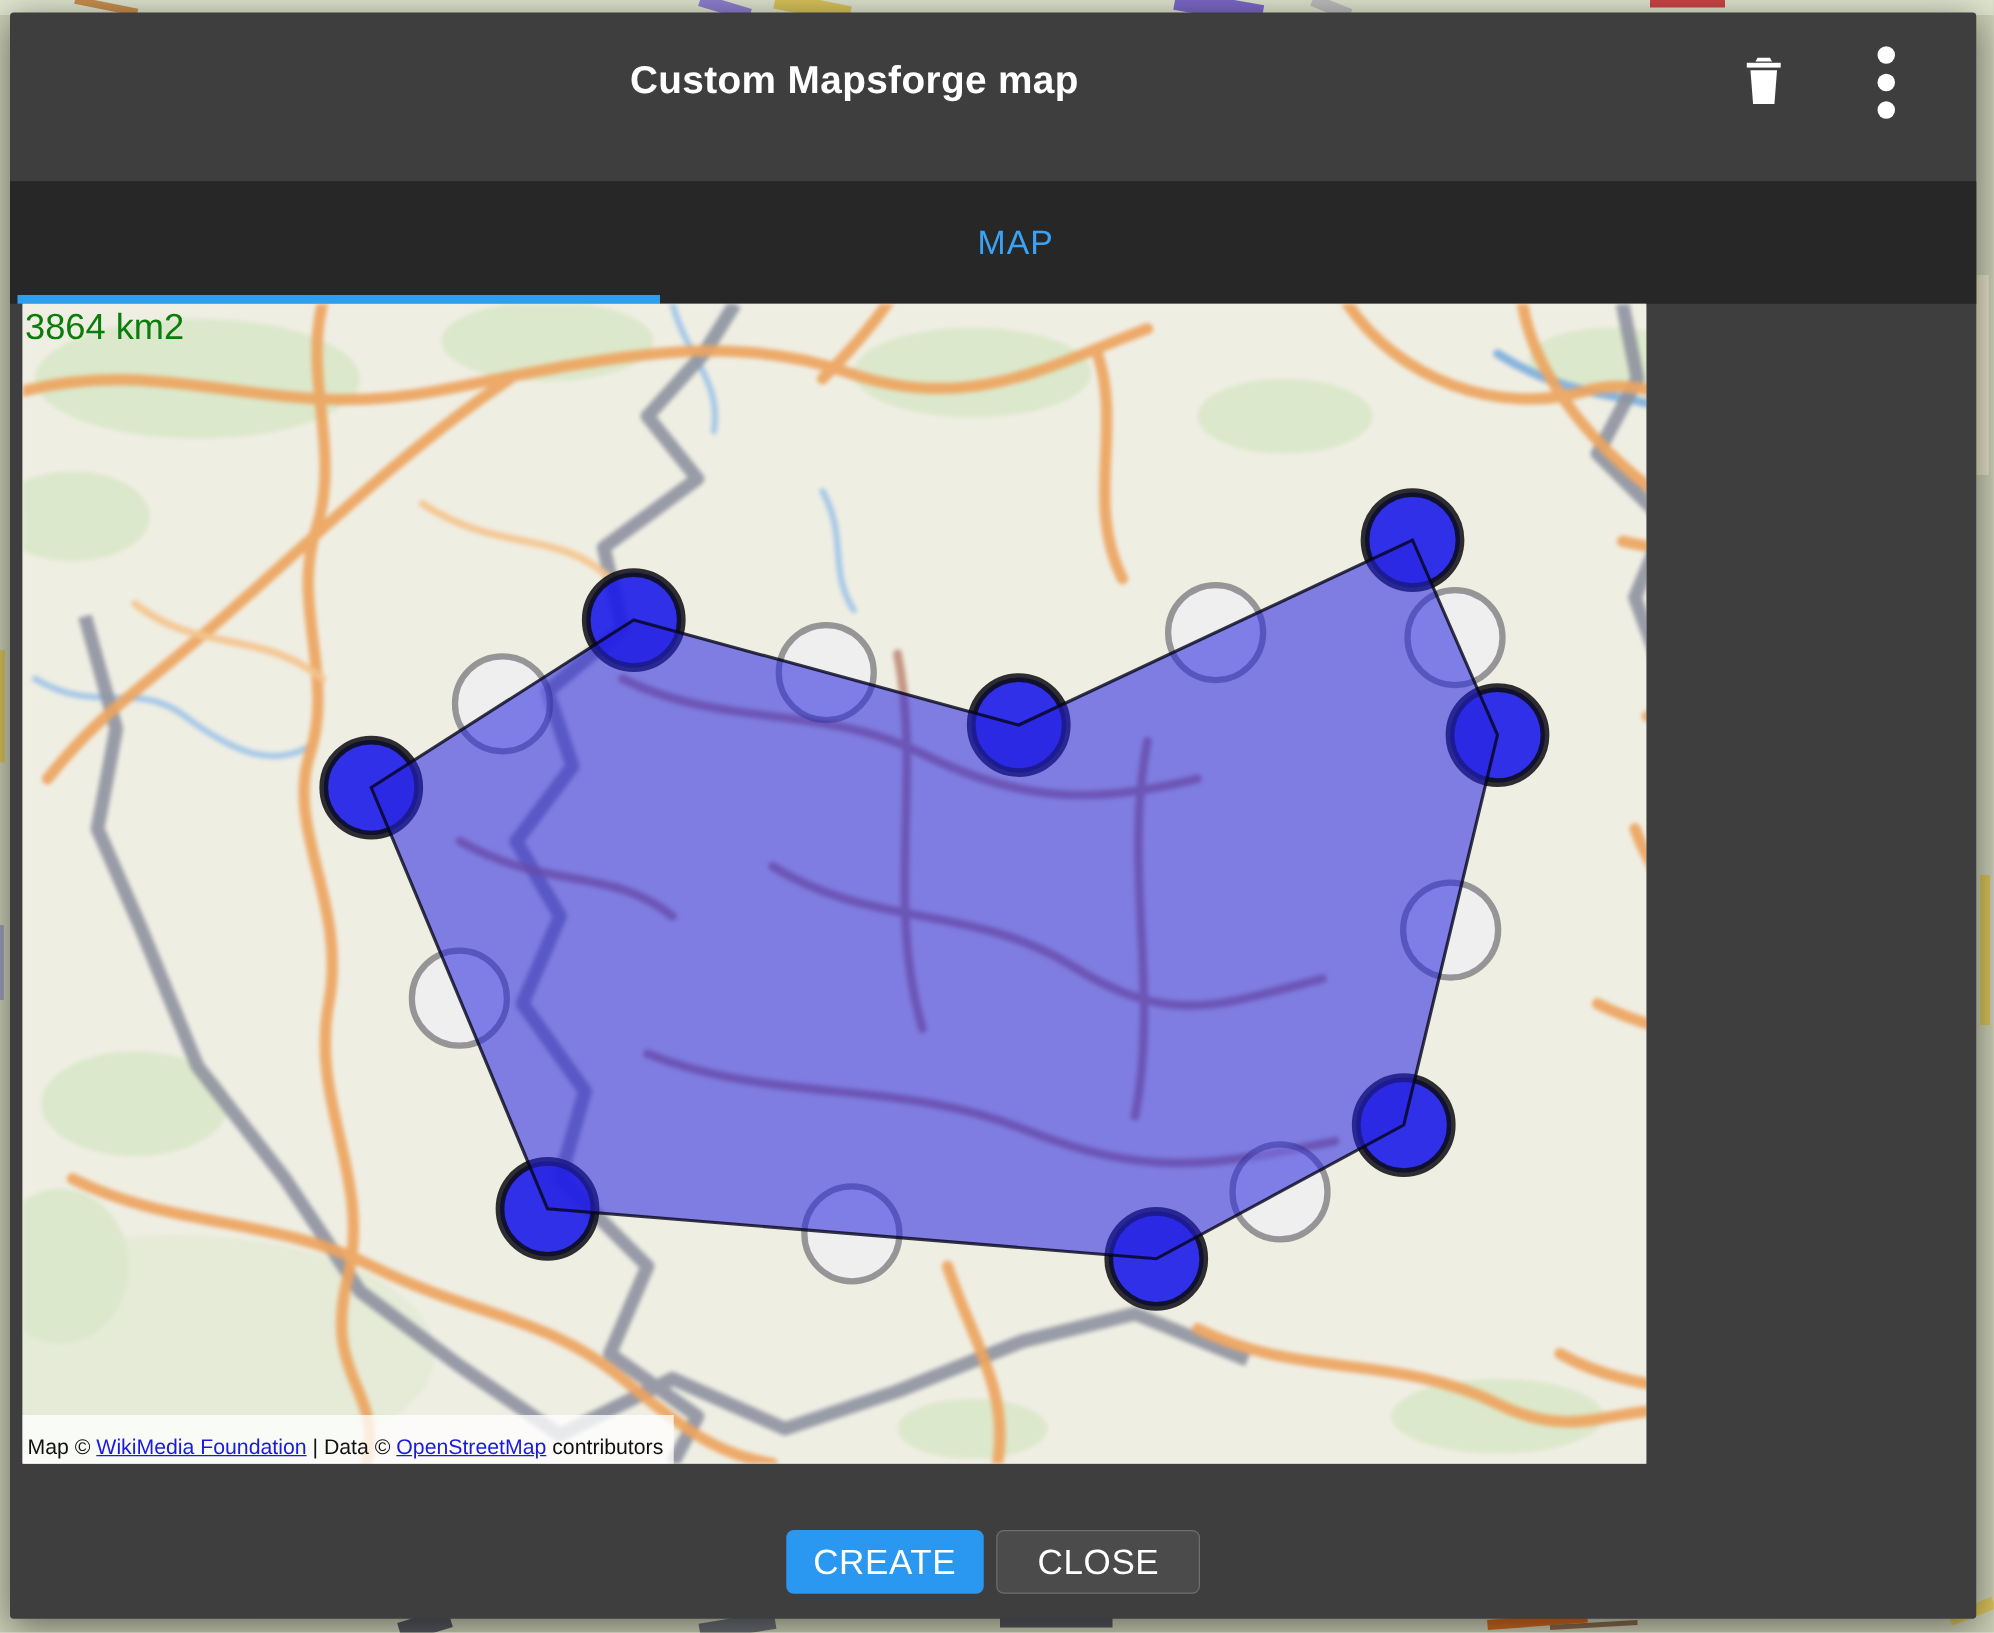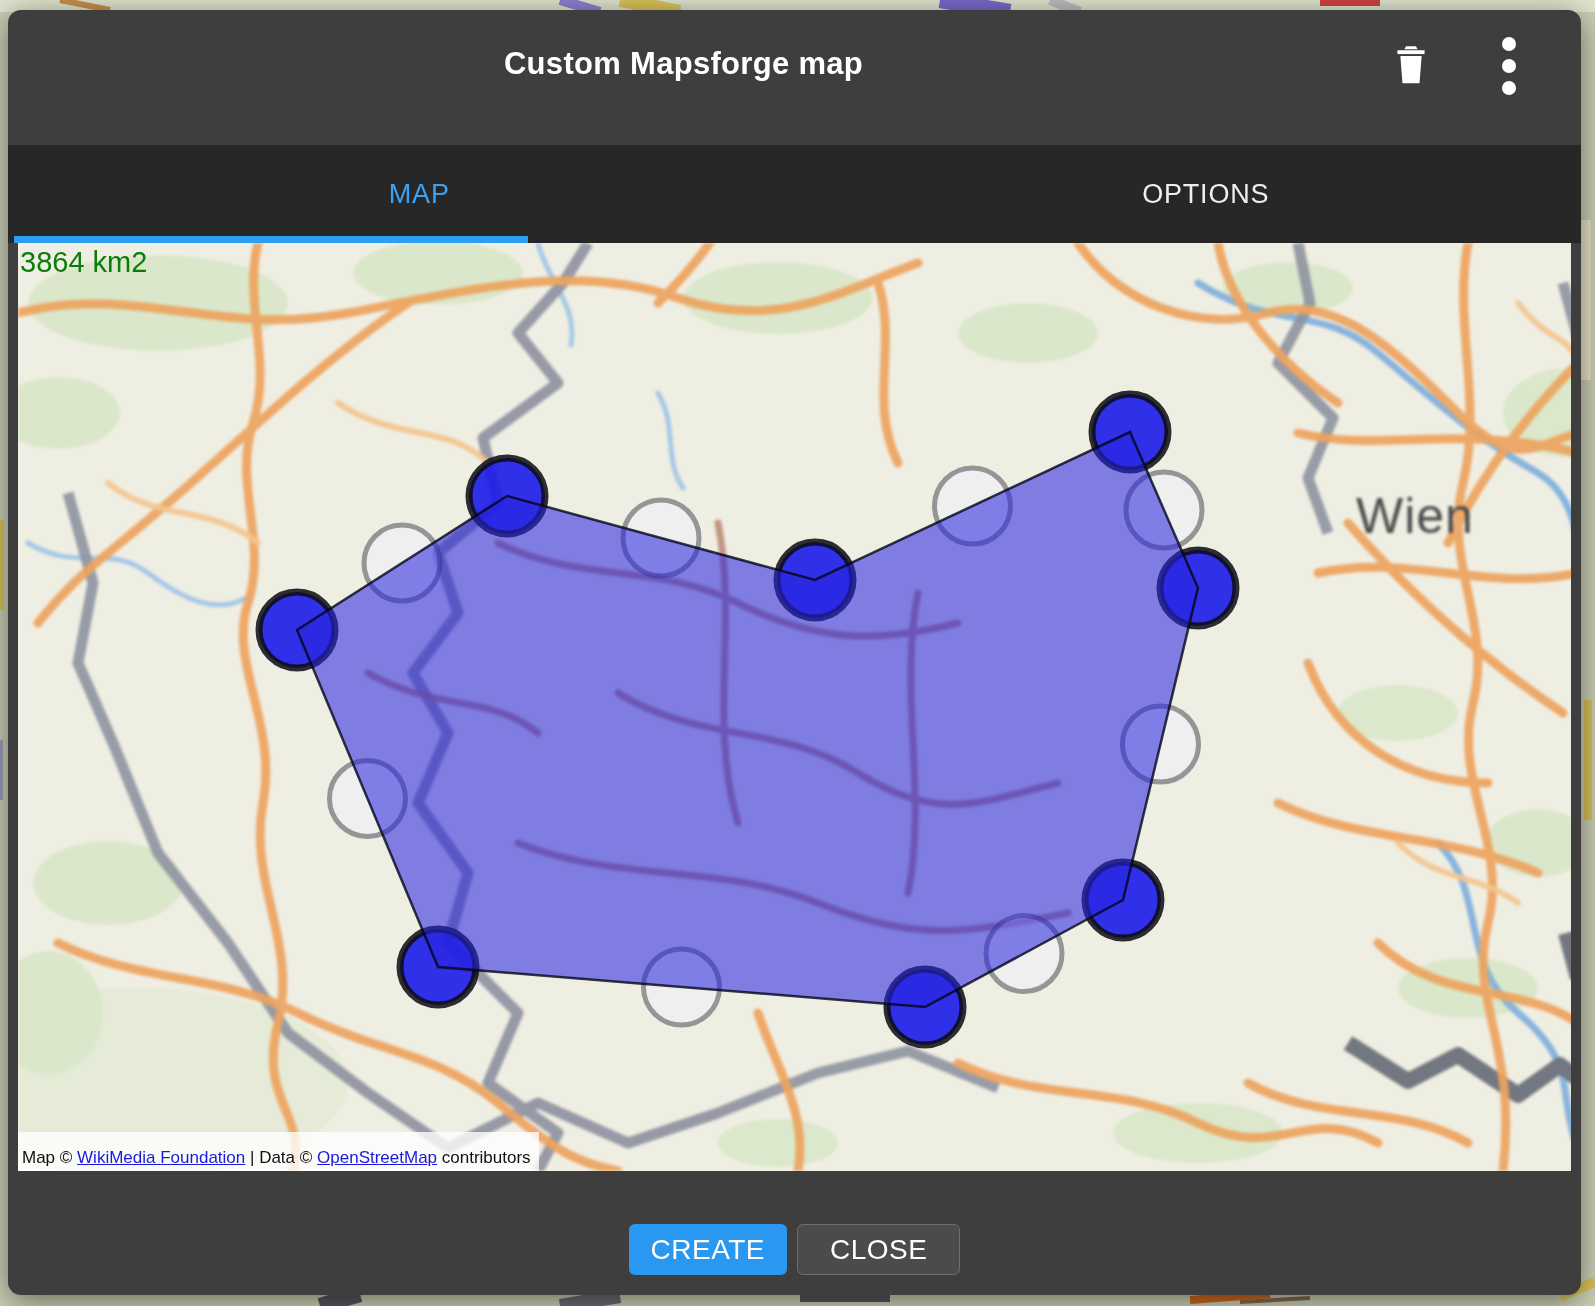--- a/index.html
+++ b/index.html
@@ -7,21 +7,21 @@
     width:1595px;height:1306px;position:relative;overflow:hidden;
     background:#c9ccb3;
     font-family:"Liberation Sans", sans-serif;
     -webkit-font-smoothing:antialiased;
   }
   
   .outer-map{position:absolute;inset:0;}
   
   .dialog{
     position:absolute;left:8px;top:10px;width:1573px;height:1285px;
-    background:#3e3e3e;border-radius:13px;box-shadow:0 6px 30px rgba(0,0,0,.5);
+    background:#3e3e3e;border-radius:3px;box-shadow:0 6px 30px rgba(0,0,0,.5);
   }
   .titlebar{position:relative;height:135px;}
   .title{
     position:absolute;left:0;right:0;top:36px;margin:0;
     padding-right:222px;text-align:center;
     color:#fff;font-size:31px;font-weight:bold;letter-spacing:.3px;
   }
   .icon-btn{position:absolute;top:28px;width:56px;height:56px;border:none;background:transparent;
     display:flex;align-items:center;justify-content:center;cursor:pointer;padding:0;}
   .icon-trash{right:142px;}
@@ -36,21 +36,21 @@
     font-family:"Liberation Sans", sans-serif;
     margin-left:36px;
   }
   .tab.active{color:var(--active-tab,#3BA3F5);}
   .tab-indicator{
     position:absolute;left:6px;bottom:0;height:7px;width:calc(100%/3 - 10px);
     background:var(--tab-indicator,#2D9FF0);
   }
   
   .map-panel{
-    position:absolute;left:10px;top:233px;width:1553px;height:928px;overflow:hidden;background:#efeee3;
+    position:absolute;left:10px;top:233px;width:1299px;height:928px;overflow:hidden;background:#efeee3;
   }
   .map-base{position:absolute;left:0;top:0;filter:blur(1.8px);}
   .map-overlay{position:absolute;left:0;top:0;}
   .area-label{
     position:absolute;left:2px;top:3px;
     color:var(--area-label,#0B7D0B);font-size:29px;line-height:32px;
   }
   .attribution{
     position:absolute;left:0;bottom:0;height:27px;line-height:27px;
     background:rgba(255,255,255,.78);padding:12px 8px 0 4px;
@@ -109,21 +109,20 @@
       <svg width="22" height="66" viewBox="0 0 22 66">
         <circle cx="11" cy="11" r="7" fill="#ffffff"></circle>
         <circle cx="11" cy="33" r="7" fill="#ffffff"></circle>
         <circle cx="11" cy="55" r="7" fill="#ffffff"></circle>
       </svg>
     </button>
   </div>
 
   <div class="tabbar">
     <button class="tab active">MAP</button>
-    <button class="tab">OPTIONS</button>
     <div class="tab-indicator"></div>
   </div>
 
   <div class="map-panel">
 
     <svg class="map-base" width="1560" height="928" viewBox="0 0 1560 928">
       <rect width="1560" height="928" fill="#efeee3"></rect>
       <g fill="#d9e7c8" opacity="0.9">
         <ellipse cx="140" cy="60" rx="130" ry="48"></ellipse>
         <ellipse cx="420" cy="30" rx="85" ry="32"></ellipse>

